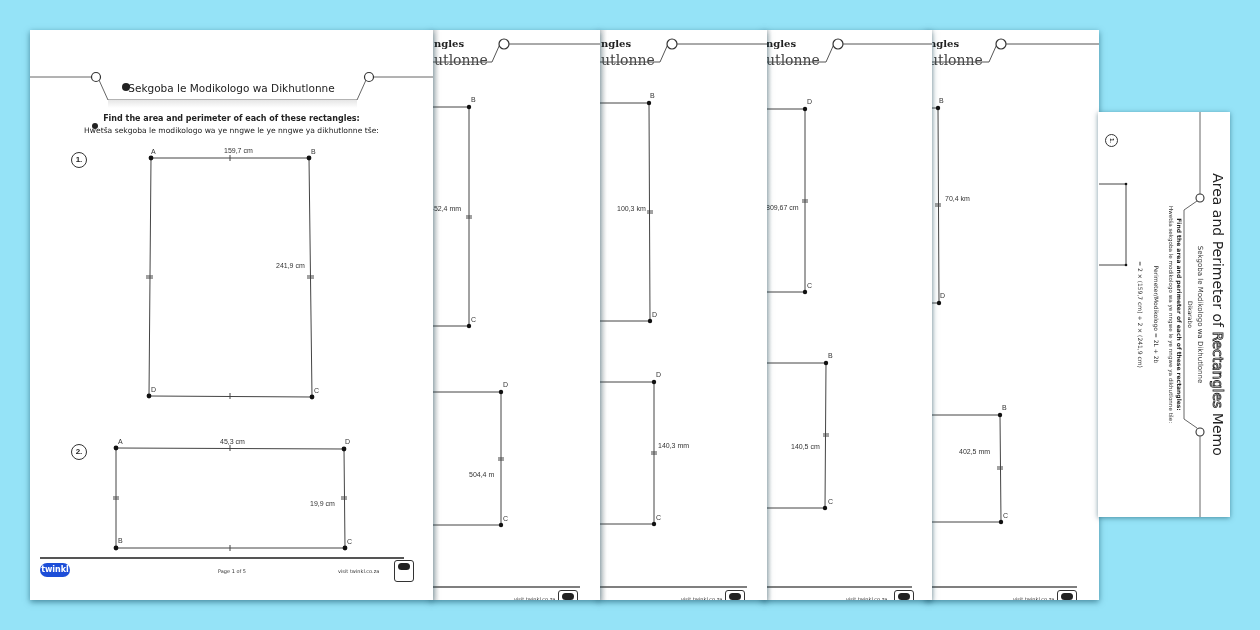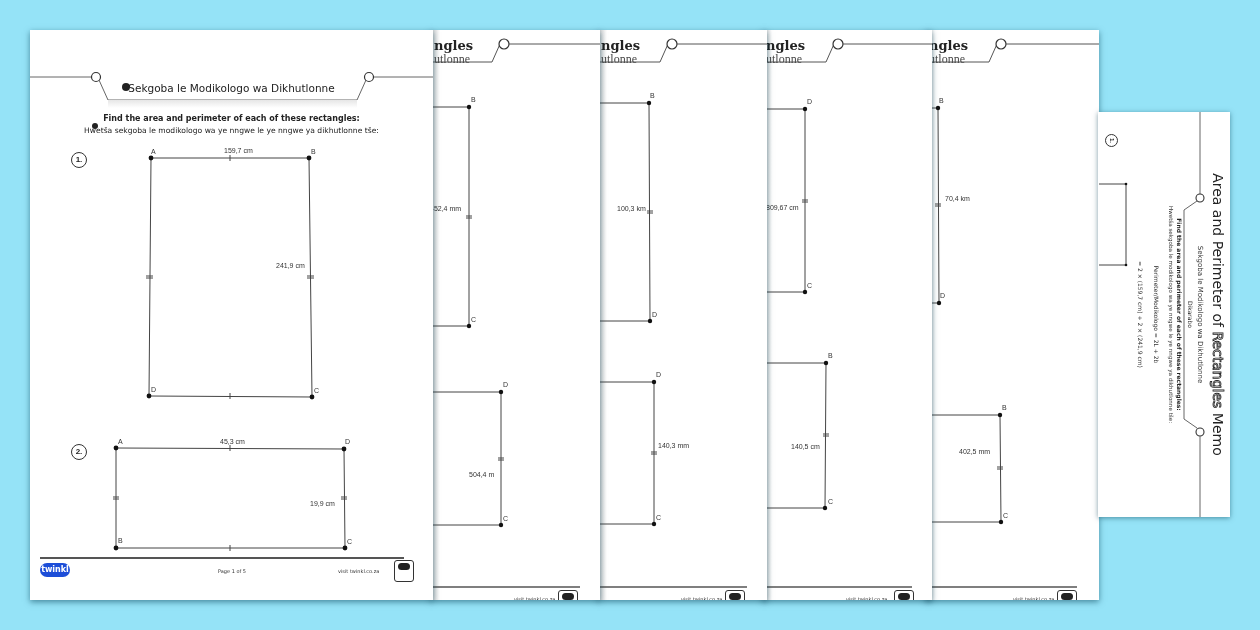--- a/index.html
+++ b/index.html
@@ -1,21 +1,21 @@
 <!DOCTYPE html>
 <html><head>
 <meta charset="utf-8">
 <style>
   html,body{margin:0;padding:0;}
   body{width:1260px;height:630px;background:#95e3f7;position:relative;overflow:hidden;font-family:"Liberation Sans",sans-serif;}
   .sheet{position:absolute;background:#fff;box-shadow:0 2px 6px rgba(0,60,80,0.55);overflow:hidden;}
   .sheet .edge-shade{position:absolute;left:0;top:0;bottom:0;width:10px;background:linear-gradient(90deg,rgba(0,0,0,0.22),rgba(0,0,0,0));}
   .hdr-text{position:absolute;font-family:"DejaVu Serif",serif;color:#222;}
-  .hdr-title-frag{font-weight:bold;font-size:13px;}
-  .hdr-sub-frag{font-size:12px;color:#444;font-family:Liberation Serif, serif;}
+  .hdr-title-frag{font-weight:bold;font-size:10px;}
+  .hdr-sub-frag{font-size:14px;color:#444;}
   svg{position:absolute;left:0;top:0;overflow:visible;}
   .lbl{font-family:"Liberation Sans",sans-serif;font-size:7px;fill:#333;}
   .title{position:absolute;left:0;width:403px;top:17px;text-align:center;font-family:"DejaVu Sans",sans-serif;font-weight:bold;font-size:21px;color:#1a1a1a;letter-spacing:0.2px;}
   .title .outline{color:#fff;-webkit-text-stroke:1.2px #222;font-family:"DejaVu Sans",sans-serif;}
   .subtitle{position:absolute;left:0;width:403px;top:52px;text-align:center;font-family:"DejaVu Sans",sans-serif;font-size:10.5px;color:#222;}
   .instr1{position:absolute;left:0;width:403px;top:84px;text-align:center;font-family:"DejaVu Sans",sans-serif;font-weight:bold;font-size:8px;color:#222;}
   .instr2{position:absolute;left:0;width:403px;top:96px;text-align:center;font-family:"DejaVu Sans",sans-serif;font-size:7.6px;color:#222;}
   .qnum{position:absolute;width:14px;height:14px;border:1px solid #333;border-radius:50%;font-size:8px;font-weight:bold;text-align:center;line-height:14px;color:#222;background:#fff;}
   .footer-line{position:absolute;height:2px;background:#555;}
   .logo{position:absolute;background:#1d4ed8;color:#fff;border-radius:9px;font-family:"DejaVu Sans",sans-serif;font-weight:bold;font-size:8px;text-align:center;}

